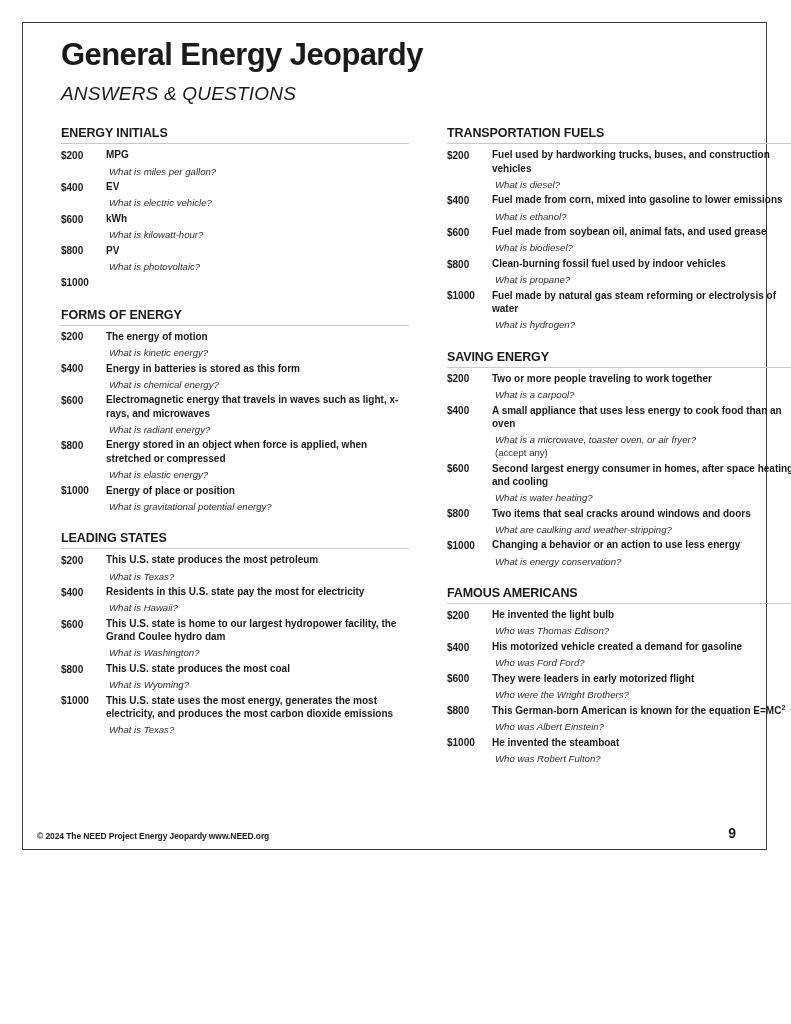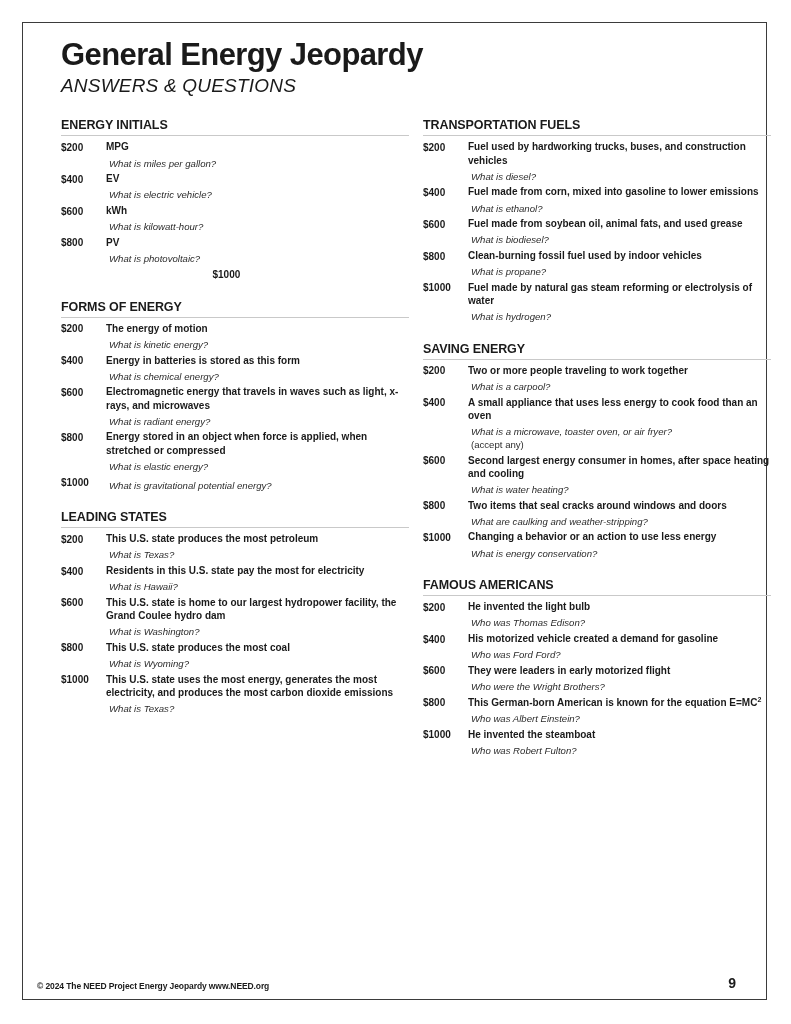--- a/index.html
+++ b/index.html
@@ -12,21 +12,21 @@
     height: 1024px;
     font-family: "Liberation Sans", sans-serif;
     color: #221f1f;
     overflow: hidden;
   }
   .page {
     position: absolute;
     left: 22px;
     top: 22px;
     width: 745px;
-    height: 978px;
+    height: 828px;
     border: 1.5px solid #3b3b3b;
     box-sizing: border-box;
     background: #ffffff;
   }
   .inner {
     position: absolute;
     left: 0;
     top: 0;
     right: 0;
     bottom: 0;
@@ -45,28 +45,28 @@
     letter-spacing: -0.6px;
     line-height: 1.05;
     color: #1a1a1a;
   }
   .doc-subtitle {
     font-size: 19px;
     font-style: italic;
     font-weight: 400;
     letter-spacing: 0.2px;
     line-height: 1.15;
-    margin-top: 3px;
+    margin-top: 11px;
     color: #1a1a1a;
   }
 
   
   .columns {
     display: flex;
-    gap: 8px;
+    gap: 32px;
     align-items: flex-start;
   }
   .col {
     width: 348px;
     flex: 0 0 348px;
   }
   .col-left { padding-left: 20px; }
   .col-right { padding-left: 6px; }
 
   
@@ -86,21 +86,20 @@
     background: #c9c9c9;
     width: 100%;
     margin-bottom: 4px;
   }
 
   
   .qa {
     display: flex;
     align-items: flex-start;
     margin-top: 2px;
-    justify-content: center;
   }
   .qa-value {
     flex: 0 0 45px;
     width: 45px;
     font-size: 10px;
     font-weight: 700;
     line-height: 1.35;
     color: #1a1a1a;
     padding-top: 0.5px;
   }
@@ -234,20 +233,21 @@
             <div class="qa">
               <div class="qa-value">$800</div>
               <div class="qa-body">
                 <div class="qa-clue">Energy stored in an object when force is applied, when stretched or compressed</div>
                 <div class="qa-response">What is elastic energy?</div>
               </div>
             </div>
             <div class="qa">
               <div class="qa-value">$1000</div>
               <div class="qa-body">
+                <div class="qa-clue">Energy of place or position</div>
                 <div class="qa-response">What is gravitational potential energy?</div>
               </div>
             </div>
           </div>
           <div class="section">
             <div class="section-title">LEADING STATES</div>
             <div class="section-rule"></div>
             <div class="qa">
               <div class="qa-value">$200</div>
               <div class="qa-body">

